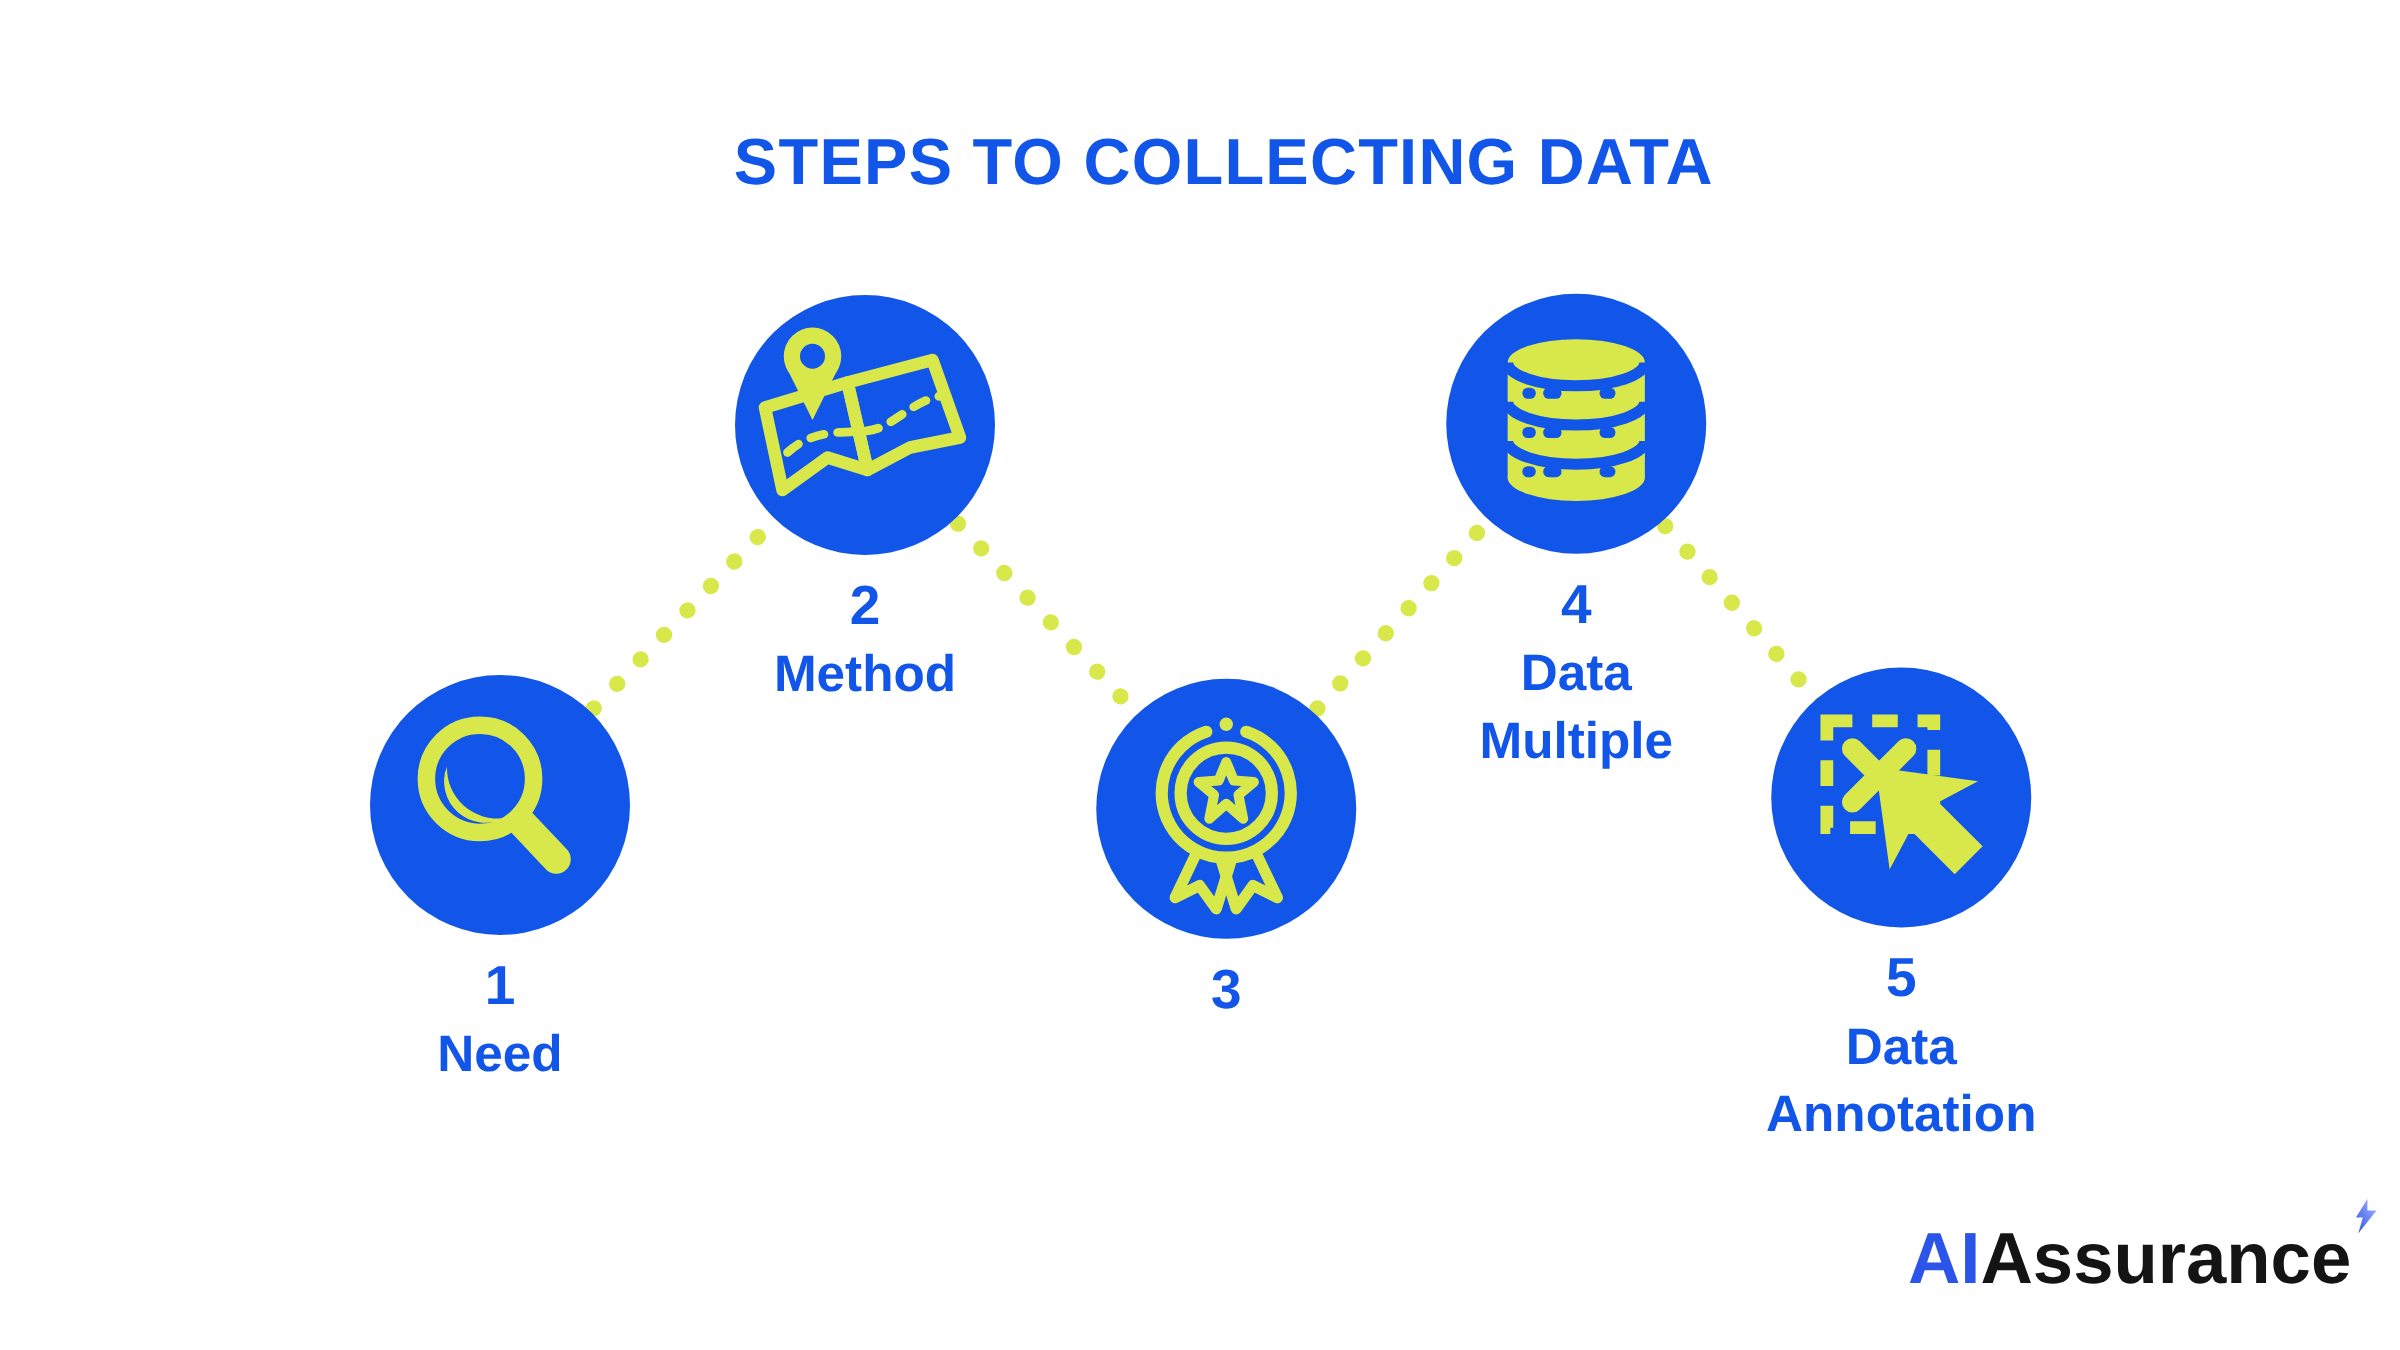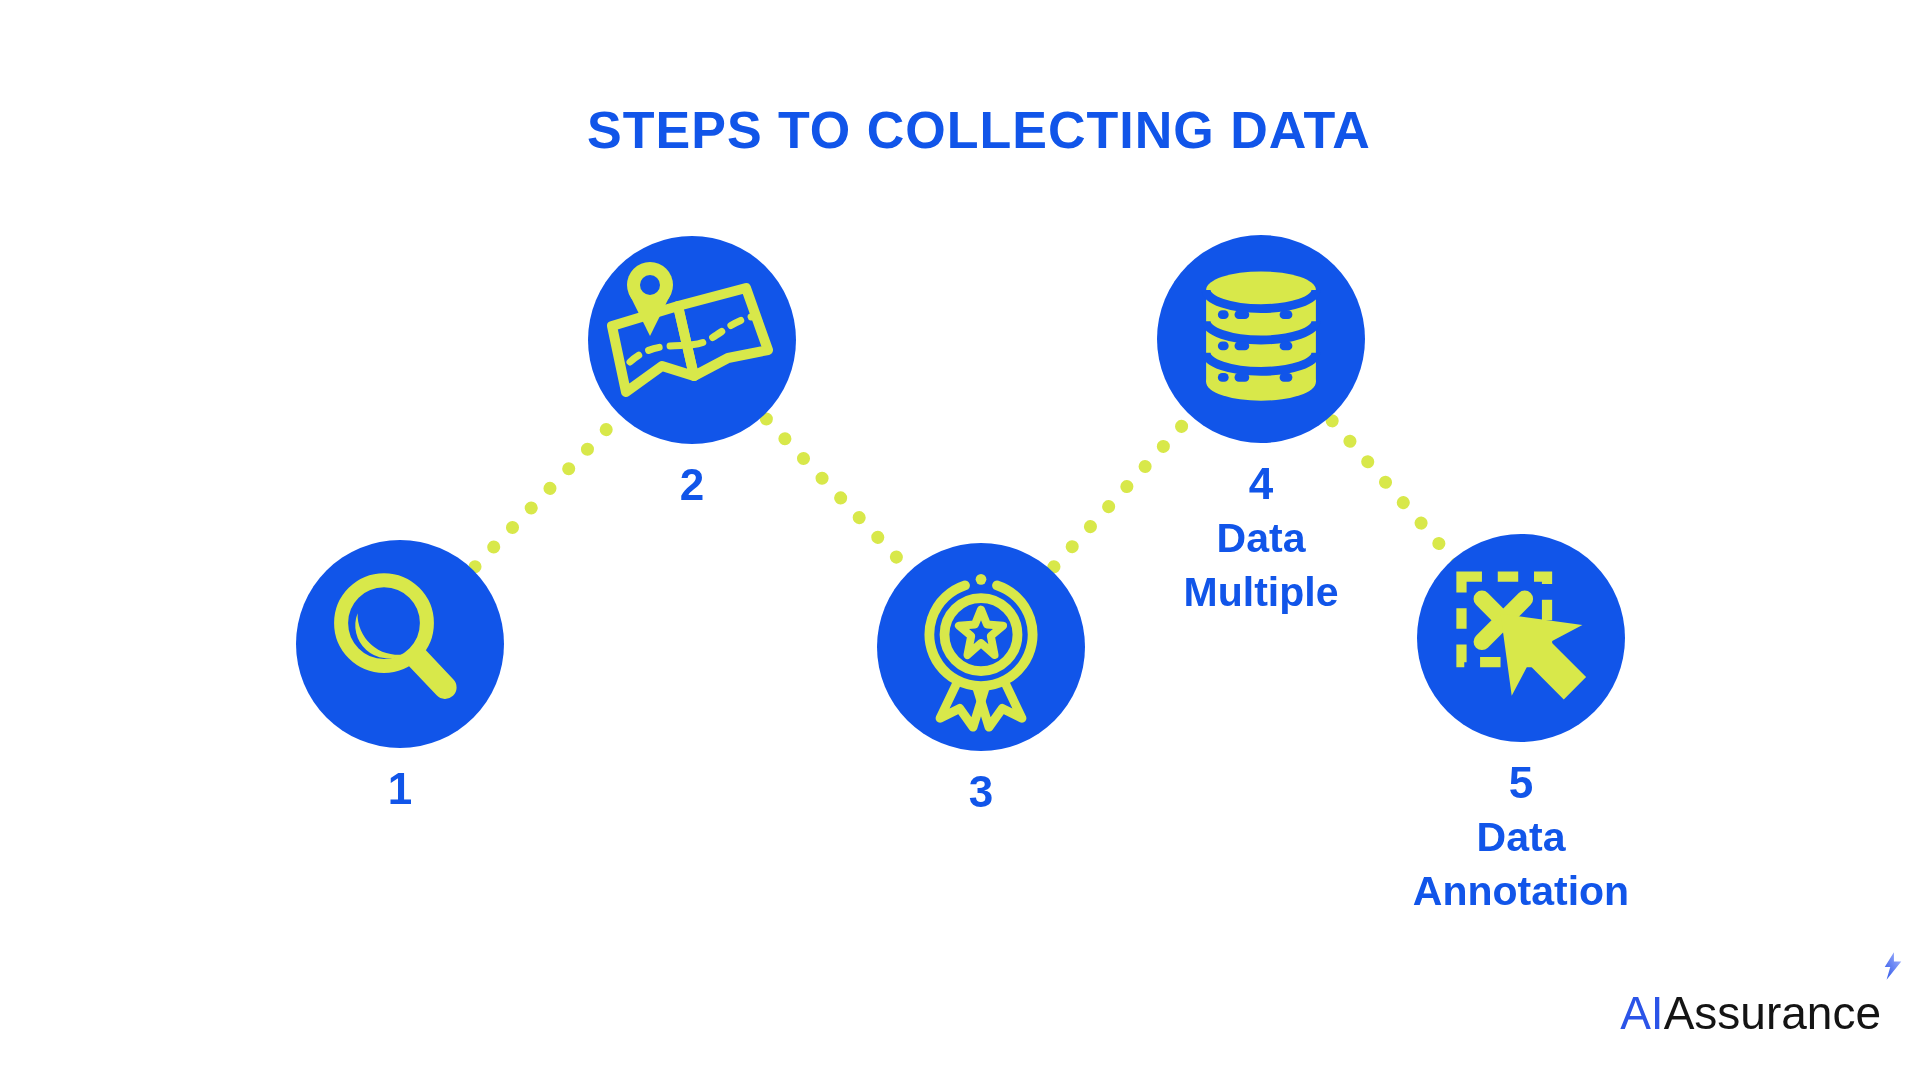--- a/index.html
+++ b/index.html
@@ -25,21 +25,21 @@
     font-weight:bold;font-size:41px;line-height:54px;
   }
   .step-num{font-size:44px;}
   .s1{left:180px;top:540px;}
   .s2{left:472px;top:236px;}
   .s3{left:761px;top:543px;}
   .s4{left:1041px;top:235px;}
   .s5{left:1301px;top:534px;}
   .logo{
     position:absolute;right:54px;bottom:40px;z-index:2;
-    font-size:46px;font-weight:400;display:flex;align-items:flex-start;
+    font-size:58px;font-weight:700;display:flex;align-items:center;
   }
   .logo .ai{color:#2B54E8;}
   .logo .mult{color:#141414;}
   .logo .bolt{margin-left:1px;transform:translateY(-34px);}
 </style>
 </head>
 <body>
 
 <div class="canvas">
 
@@ -57,38 +57,40 @@
   <div class="step s1">
     <div class="circle">
       <svg width="165" height="165" viewBox="0 0 100 100">
         <circle cx="40" cy="37" r="26" fill="none" stroke="#D8E84A" stroke-width="8.5"></circle>
         <path d="M24,31 A20,20 0 0 0 52,56 A24.5,24.5 0 0 1 24,31 Z" fill="#D8E84A"></path>
         <line x1="60" y1="58" x2="77" y2="76" stroke="#D8E84A" stroke-width="14" stroke-linecap="round"></line>
       </svg>
     </div>
     <div class="step-text">
       <div class="step-num">1</div>
+      <div>Need</div>
     </div>
   </div>
 
   <div class="step s2">
     <div class="circle">
       <svg width="200" height="200" viewBox="0 0 100 100" style="margin-top:8px;">
         <g fill="none" stroke="#D8E84A" stroke-width="5" stroke-linejoin="round">
           <path d="M10,41 L43,31 L51,66 L35,61 L17,74 Z"></path>
           <path d="M43,31 L77,22 L88,53 L68,57 L51,66 Z"></path>
         </g>
         <path d="M19,59 C32,47 47,53 56,49 S70,38 82,36" fill="none" stroke="#D8E84A" stroke-width="3.5" stroke-dasharray="5.5 5.5" stroke-linecap="round"></path>
         <circle cx="29" cy="20.5" r="11.5" fill="#D8E84A"></circle>
         <path d="M18.6,25 L29,46 L39.4,25 Z" fill="#D8E84A"></path>
         <circle cx="29" cy="20.5" r="5" fill="#1155E9"></circle>
       </svg>
     </div>
     <div class="step-text">
       <div class="step-num">2</div>
+      <div>Method</div>
     </div>
   </div>
 
   <div class="step s3">
     <div class="circle">
       <svg width="178" height="178" viewBox="0 0 100 100">
         <g fill="none" stroke="#D8E84A" stroke-linejoin="round" stroke-linecap="round">
           <path d="M37,69 L27,90 L38,84.5 L45.5,95 L52,74" stroke-width="5"></path>
           <path d="M63,69 L73,90 L62,84.5 L54.5,95 L48,74" stroke-width="5"></path>
           <path d="M41,15.4 A29,29 0 1 0 59,15.4" stroke-width="5.5"></path>

